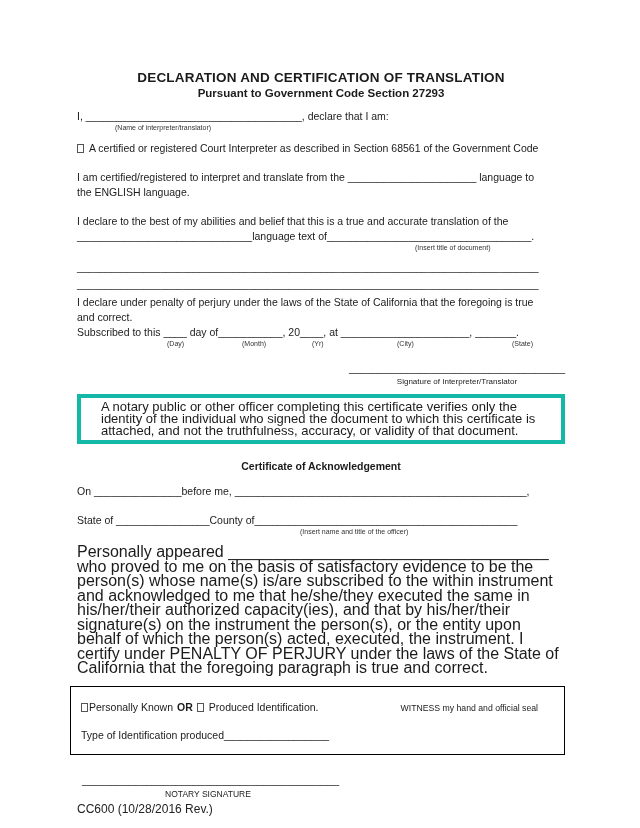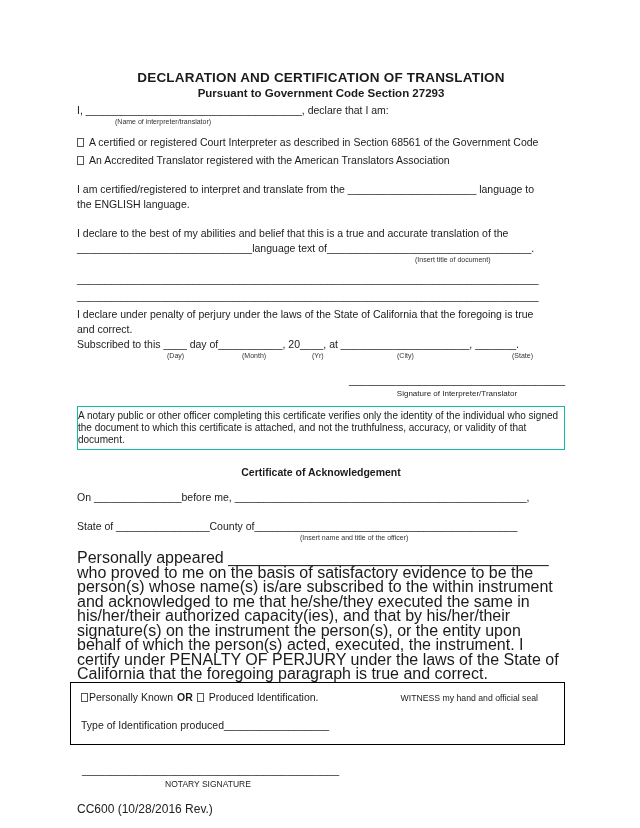--- a/index.html
+++ b/index.html
@@ -3,36 +3,36 @@
 <meta charset="utf-8">
 <style>
   * { margin:0; padding:0; box-sizing:border-box; }
   html,body { background:#ffffff; }
   .page {
     width:640px; height:828px; background:#ffffff; position:relative; overflow:hidden;
     font-family:"Liberation Sans", sans-serif; color:#1b1b1b;border-radius:9px;
   }
   .content { padding:70px 75px 0 77px; }
   .title { font-size:13.5px; font-weight:bold; text-align:center; letter-spacing:.2px; }
-  .subtitle { font-size:11.5px; font-weight:bold; text-align:center; margin-top:2px; margin-bottom:4px; }
+  .subtitle { font-size:11.5px; font-weight:bold; text-align:center; margin-top:2px; margin-bottom:10px; }
   .t { font-size:10.5px; line-height:15px; white-space:nowrap; }
   .wrap { white-space:normal; }
   .hint-row { position:relative; height:9px; }
   .hint { position:absolute; top:0; font-size:7px; color:#333; white-space:nowrap; }
   .check-row { margin-top:3px; display:flex; align-items:baseline; }
   .cb { display:inline-block; width:7px; height:9px; border:1px solid #555; background:#fff; flex:0 0 auto; margin-right:5px; transform:translateY(1px); }
   .sec-heading { font-size:10.5px; font-weight:bold; text-align:center; }
   .mt2{margin-top:2px;} .mt4{margin-top:8px;} .mt6{margin-top:6px;} .mt8{margin-top:8px;} .mt12{margin-top:12px;} .mt14{margin-top:14px;} .mt16{margin-top:16px;}
   .blankline { font-size:10px; line-height:17px; white-space:nowrap; }
   .sig-block { margin-top:12px; text-align:right; }
   .sig-inner { display:inline-block; text-align:center; }
   .sig-label { font-size:8px; line-height:11px; }
-  .notice-box { margin-top:6px; border:1px solid #14b8a6; padding:3px 0; font-size:10px; line-height:12px; }
+  .notice-box { margin-top:6px; border:4px solid #14b8a6; padding:3px 20px; font-size:13px; line-height:12px; }
   .ack-body { font-size:16px; line-height:14.5px; margin-top:8px; }
-  .id-box { border:1px solid #000; padding:8px 12px 13px 10px; margin-left:-7px; width:495px; }
+  .id-box { margin-top:10px; border:1px solid #000; padding:14px 12px 13px 10px; margin-left:-7px; width:495px; }
   .id-row { display:flex; justify-content:space-between; align-items:flex-start; }
   .id-left { font-size:10.5px; white-space:nowrap; display:flex; align-items:baseline; }
   .or { font-weight:bold; margin:0 4px; }
   .witness { font-size:8.7px; padding-right:14px; margin-top:2px; }
   .id-type { font-size:10.5px; margin-top:16px; white-space:nowrap; }
   .nsig-block { margin-top:18px; width:262px; text-align:center; }
   .nsig-blank { font-size:10.5px; line-height:15px; white-space:nowrap; text-align:right; }
   .nsig-label { font-size:8.5px; line-height:12px; }
   .footer { position:absolute; left:77px; top:802px; font-size:12px; color:#222; }
 </style>
@@ -46,24 +46,20 @@
     <div class="subtitle">Pursuant to Government Code Section 27293</div>
 
     <div class="t">I, _____________________________________, declare that I am:</div>
     <div class="hint-row">
       <span class="hint" style="left:38px">(Name of interpreter/translator)</span>
     </div>
 
     <div class="check-row mt4">
       <span class="cb"></span>
       <span class="t">A certified or registered Court Interpreter as described in Section 68561 of the Government Code</span>
-    </div>
-    <div class="check-row">
-      <span class="cb"></span>
-      <span class="t">An Accredited Translator registered with the American Translators Association</span>
     </div>
 
     <div class="mt14">
       <div class="t">I am certified/registered to interpret and translate from the ______________________ language to</div>
       <div class="t">the ENGLISH language.</div>
     </div>
 
     <div class="mt14">
       <div class="t">I declare to the best of my abilities and belief that this is a true and accurate translation of the</div>
       <div class="t">______________________________language text of___________________________________.</div>

